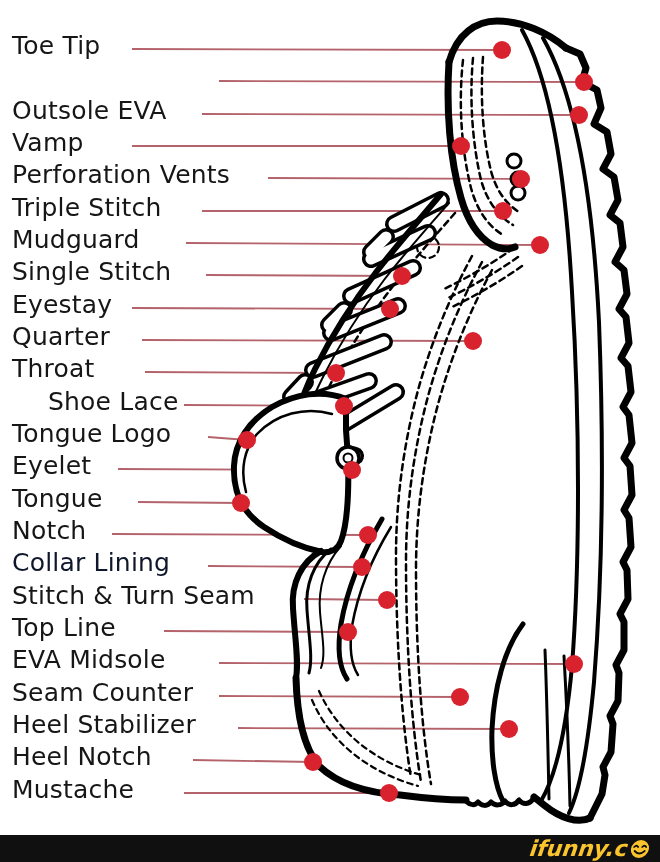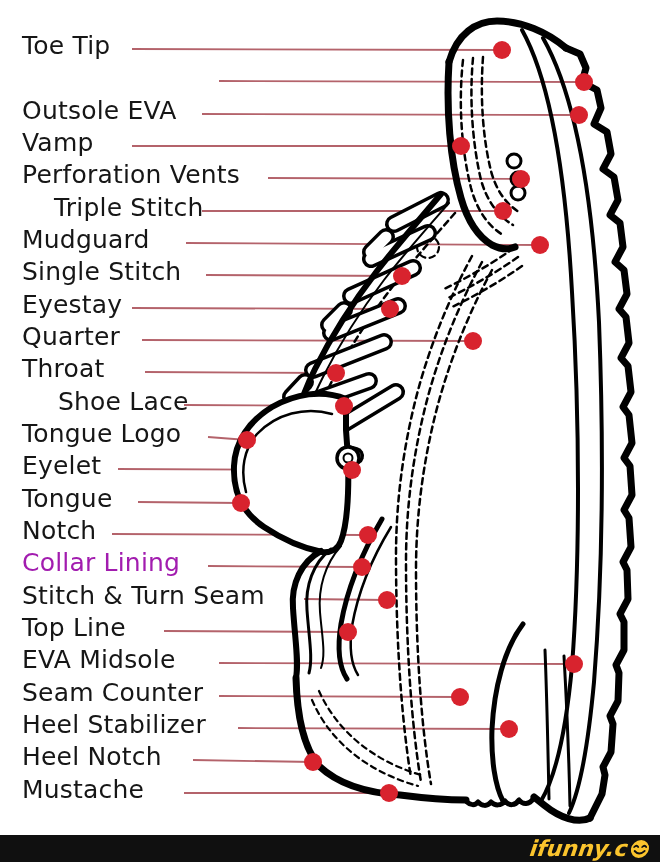--- a/index.html
+++ b/index.html
@@ -1,19 +1,19 @@
 <!DOCTYPE html>
 <html><head>
 <meta charset="utf-8">
 <style>
   html,body{margin:0;padding:0;background:#fff;}
   .stage{position:relative;width:660px;height:862px;background:#ffffff;overflow:hidden;
          font-family:"DejaVu Sans","Liberation Sans",sans-serif;}
   .label-column{position:absolute;inset:0;pointer-events:none;}
-  .part-label{position:absolute;left:22px;height:34px;line-height:34px;
+  .part-label{position:absolute;left:12px;height:34px;line-height:34px;
               font-size:25px;letter-spacing:.2px;color:#161616;white-space:nowrap;}
   svg.art{position:absolute;left:0;top:0;}
   .footer-bar{position:absolute;left:0;bottom:0;width:660px;height:27px;background:#101010;
               display:flex;align-items:center;justify-content:flex-end;padding-right:10px;box-sizing:border-box;}
   .logo{display:flex;align-items:center;gap:1px;transform:skewX(-8deg);}
   .logo-text{color:#fbc42d;font-weight:bold;font-style:italic;font-size:22px;letter-spacing:0;}
   .smiley{margin-left:1px;margin-top:1px;}
 </style>
 </head>
 <body>
@@ -184,32 +184,32 @@
         <circle cx="313" cy="762" r="9" fill="#d8232e"></circle>
         <circle cx="389" cy="793" r="9" fill="#d8232e"></circle>
       </g>
   </svg>
 
   <div class="label-column">
       <div class="part-label" style="top: 29px; color: rgb(22, 22, 22);">Toe Tip</div>
       <div class="part-label" style="top: 94px; color: rgb(22, 22, 22);">Outsole EVA</div>
       <div class="part-label" style="top: 126px; color: rgb(22, 22, 22);">Vamp</div>
       <div class="part-label" style="top: 158px; color: rgb(22, 22, 22);">Perforation Vents</div>
-      <div class="part-label" style="top: 191px; color: rgb(22, 22, 22); margin-left: 32px;">Triple Stitch</div>
+      <div class="part-label" style="top: 191px; color: rgb(22, 22, 22);">Triple Stitch</div>
       <div class="part-label" style="top: 223px; color: rgb(22, 22, 22);">Mudguard</div>
       <div class="part-label" style="top: 255px; color: rgb(22, 22, 22);">Single Stitch</div>
       <div class="part-label" style="top: 288px; color: rgb(22, 22, 22);">Eyestay</div>
       <div class="part-label" style="top: 320px; color: rgb(22, 22, 22);">Quarter</div>
       <div class="part-label" style="top: 352px; color: rgb(22, 22, 22);">Throat</div>
       <div class="part-label" style="top: 385px; color: rgb(22, 22, 22); margin-left: 36px;">Shoe Lace</div>
       <div class="part-label" style="top: 417px; color: rgb(22, 22, 22);">Tongue Logo</div>
       <div class="part-label" style="top: 449px; color: rgb(22, 22, 22);">Eyelet</div>
       <div class="part-label" style="top: 482px; color: rgb(22, 22, 22);">Tongue</div>
       <div class="part-label" style="top: 514px; color: rgb(22, 22, 22);">Notch</div>
-      <div class="part-label" style="top: 546px; color: #a21caf; text-align: center;">Collar Lining</div>
+      <div class="part-label" style="top: 546px; color: #0f172a; text-align: center;">Collar Lining</div>
       <div class="part-label" style="top: 579px; color: rgb(22, 22, 22);">Stitch &amp; Turn Seam</div>
       <div class="part-label" style="top: 611px; color: rgb(22, 22, 22);">Top Line</div>
       <div class="part-label" style="top: 643px; color: rgb(22, 22, 22);">EVA Midsole</div>
       <div class="part-label" style="top: 676px; color: rgb(22, 22, 22);">Seam Counter</div>
       <div class="part-label" style="top: 708px; color: rgb(22, 22, 22);">Heel Stabilizer</div>
       <div class="part-label" style="top: 740px; color: rgb(22, 22, 22);">Heel Notch</div>
       <div class="part-label" style="top: 773px; color: rgb(22, 22, 22);">Mustache</div>
     </div>
 
   <div class="footer-bar">

